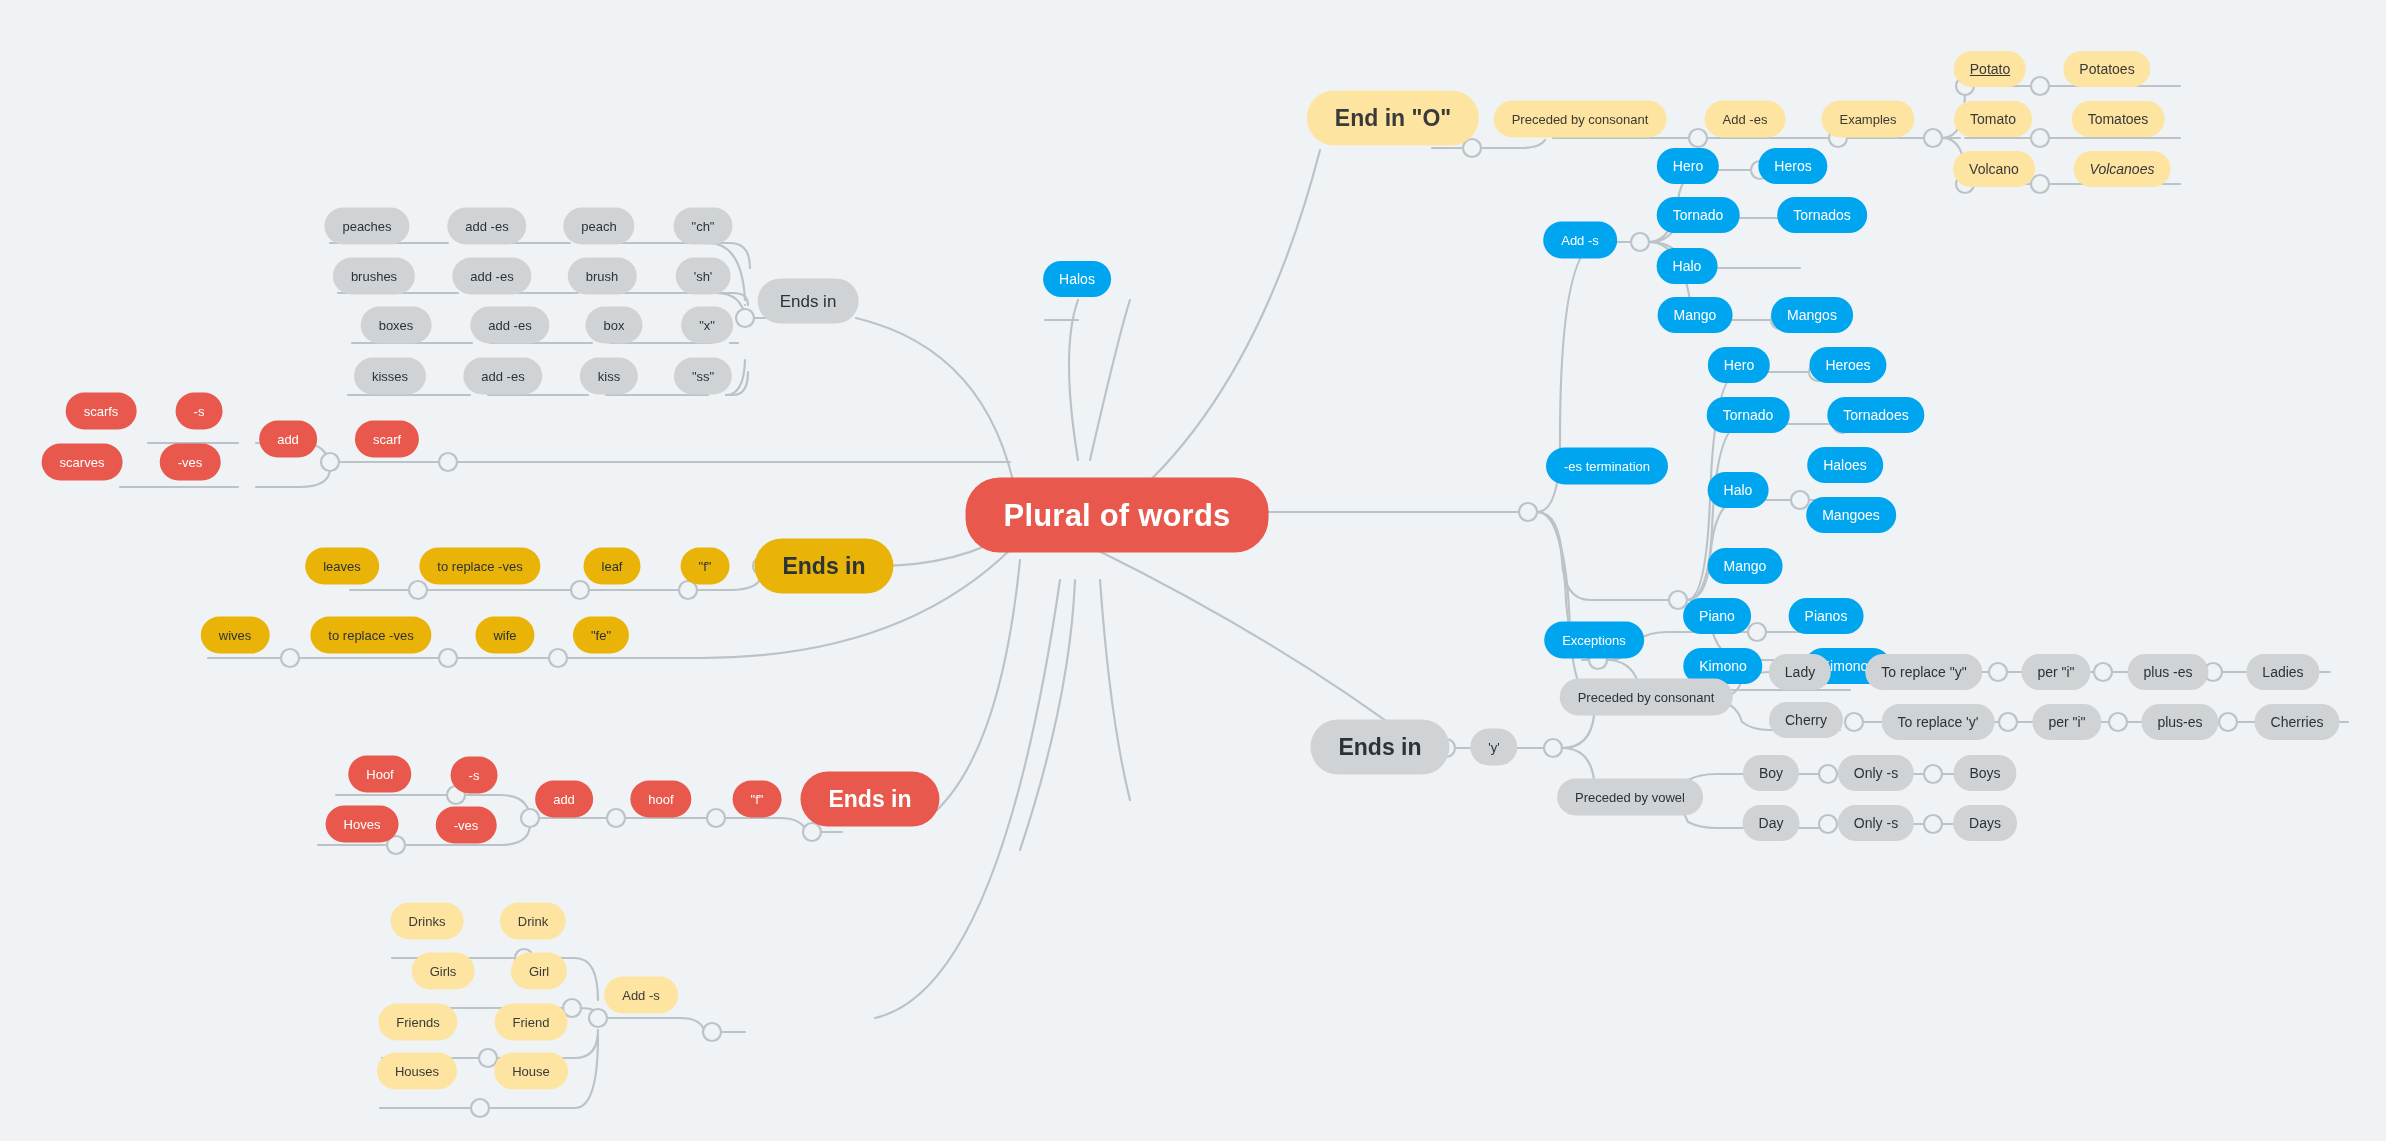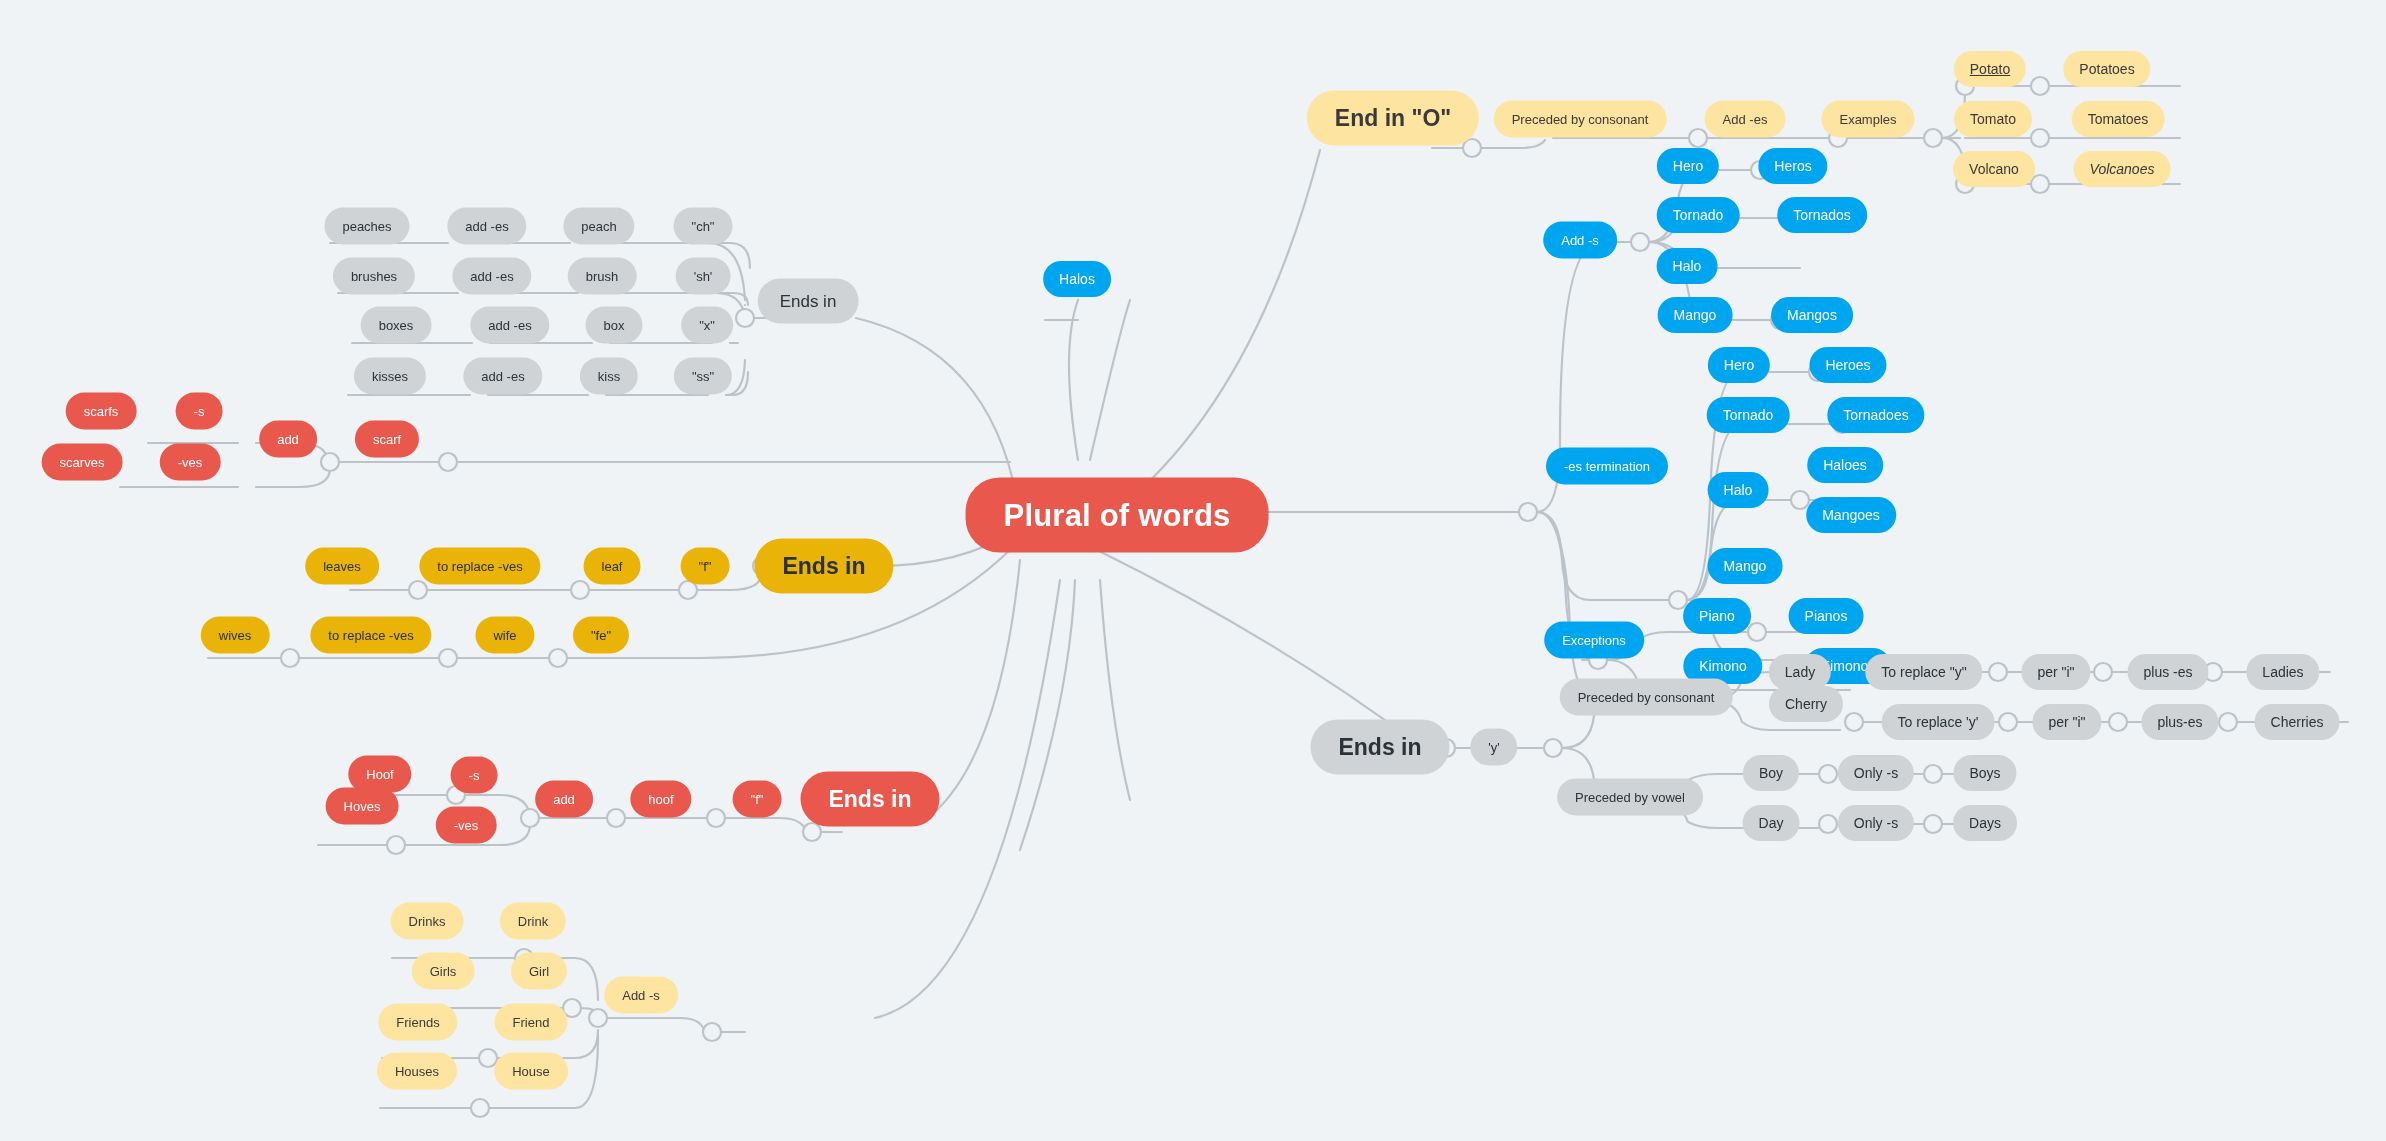--- a/index.html
+++ b/index.html
@@ -315,21 +315,21 @@
   <div class="node c-white sz-sm" style="left:371px;top:635px;">to replace -ves</div>
   <div class="node c-white sz-sm" style="left:235px;top:635px;">wives</div>
 
   <div class="node c-red sz-big" style="left:870px;top:799px;">Ends in</div>
   <div class="node c-red sz-sm" style="left:757px;top:799px;">"f"</div>
   <div class="node c-red sz-sm" style="left:661px;top:799px;">hoof</div>
   <div class="node c-red sz-sm" style="left:564px;top:799px;">add</div>
   <div class="node c-red sz-sm" style="left:474px;top:775px;">-s</div>
   <div class="node c-red sz-sm" style="left:380px;top:774px;">Hoof</div>
   <div class="node c-red sz-sm" style="left:466px;top:825px;">-ves</div>
-  <div class="node c-red sz-sm" style="left:362px;top:806px;">Hoves</div>
+  <div class="node c-red sz-sm" style="left:362px;top:824px;">Hoves</div>
 
   <div class="node c-yellow sz-sm" style="left:641px;top:995px;">Add -s</div>
 
   <div class="node c-yellow sz-sm" style="left:533px;top:921px;">Drink</div>
   <div class="node c-yellow sz-sm" style="left:427px;top:921px;">Drinks</div>
   <div class="node c-yellow sz-sm" style="left:539px;top:971px;">Girl</div>
   <div class="node c-yellow sz-sm" style="left:443px;top:971px;">Girls</div>
   <div class="node c-yellow sz-sm" style="left:531px;top:1022px;">Friend</div>
   <div class="node c-yellow sz-sm" style="left:418px;top:1022px;">Friends</div>
   <div class="node c-yellow sz-sm" style="left:531px;top:1071px;">House</div>
@@ -380,21 +380,21 @@
 
   <div class="node c-gray sz-sm" style="left:1646px;top:697px;">Preceded by consonant</div>
   <div class="node c-gray sz-sm" style="left:1630px;top:797px;">Preceded by vowel</div>
 
   <div class="node c-gray sz-xs" style="left:1800px;top:672px;">Lady</div>
   <div class="node c-gray sz-xs" style="left:1924px;top:672px;">To replace "y"</div>
   <div class="node c-gray sz-xs" style="left:2056px;top:672px;">per "i"</div>
   <div class="node c-gray sz-xs" style="left:2168px;top:672px;">plus -es</div>
   <div class="node c-gray sz-xs" style="left:2283px;top:672px;">Ladies</div>
 
-  <div class="node c-gray sz-xs" style="left:1806px;top:704px;">Cherry</div>
+  <div class="node c-gray sz-xs" style="left:1806px;top:720px;">Cherry</div>
   <div class="node c-gray sz-xs" style="left:1938px;top:722px;">To replace 'y'</div>
   <div class="node c-gray sz-xs" style="left:2067px;top:722px;">per "i"</div>
   <div class="node c-gray sz-xs" style="left:2180px;top:722px;">plus-es</div>
   <div class="node c-gray sz-xs" style="left:2297px;top:722px;">Cherries</div>
 
   <div class="node c-gray sz-xs" style="left:1771px;top:773px;">Boy</div>
   <div class="node c-gray sz-xs" style="left:1876px;top:773px;">Only -s</div>
   <div class="node c-gray sz-xs" style="left:1985px;top:773px;">Boys</div>
 
   <div class="node c-gray sz-xs" style="left:1771px;top:823px;">Day</div>

